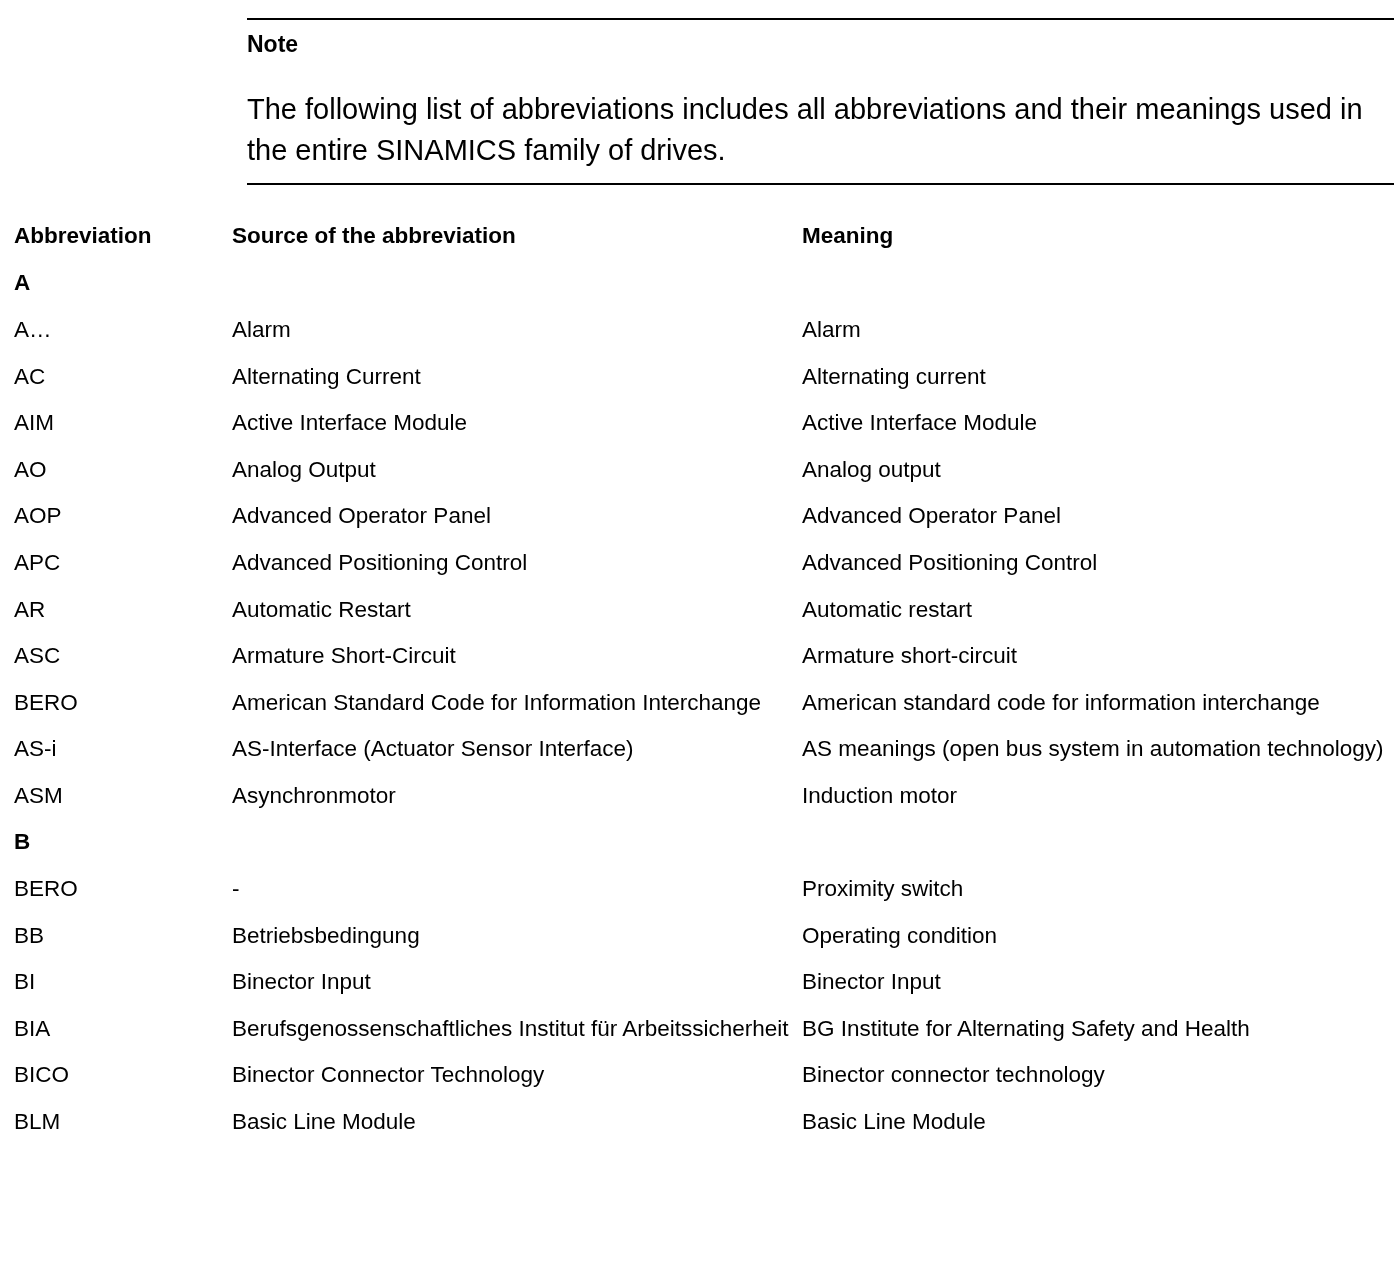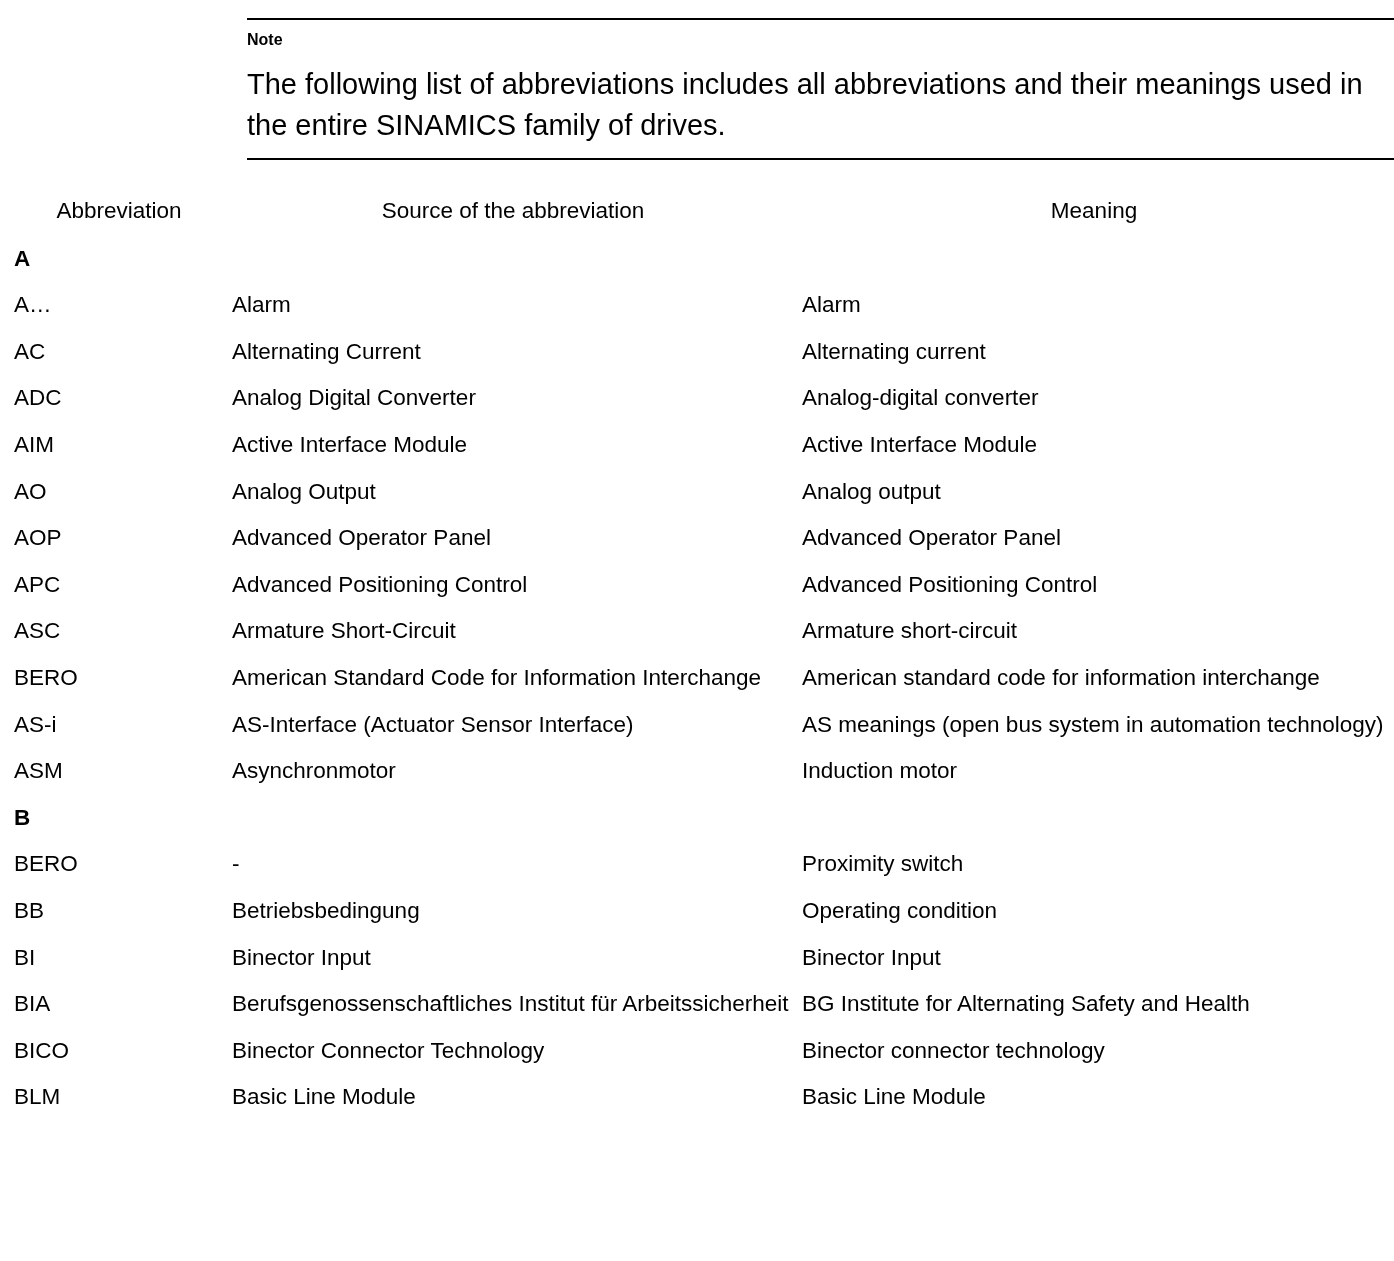--- a/index.html
+++ b/index.html
@@ -25,46 +25,46 @@
   
   .note-box {
     margin-left: 247px;
     margin-right: 0px;
     margin-top: 18px;
     border-top: 2px solid #000;
     border-bottom: 2px solid #000;
     padding: 10px 0 12px 0;
   }
   .note-title {
-    font-size: 16px;
+    font-size: 23px;
     font-weight: bold;
     line-height: 1.25;
-    margin-bottom: 14px;
+    margin-bottom: 30px;
   }
   .note-text {
     font-size: 29px;
     line-height: 1.42;
     max-width: 1120px;
   }
 
   
   .abbrev-table {
     width: 1394px;
     border-collapse: collapse;
     margin-top: 36px;
     table-layout: fixed;
   }
   .abbrev-table col.c1 { width: 232px; }
   .abbrev-table col.c2 { width: 570px; }
   .abbrev-table col.c3 { width: 592px; }
 
   .abbrev-table th {
-    text-align: center;
+    text-align: left;
     font-size: 22.5px;
-    font-weight: normal;
+    font-weight: bold;
     padding: 0 8px 18px 0;
     vertical-align: top;
     line-height: 1.3;
     margin-top: 44px;
   }
   .abbrev-table td {
     text-align: left;
     font-size: 22.5px;
     font-weight: normal;
     padding: 0 10px 16px 0;
@@ -121,43 +121,43 @@
           <td class="col-abbr">A…</td>
           <td class="col-source">Alarm</td>
           <td class="col-meaning">Alarm</td>
         </tr>
         <tr class="entry-row">
           <td class="col-abbr">AC</td>
           <td class="col-source">Alternating Current</td>
           <td class="col-meaning">Alternating current</td>
         </tr>
         <tr class="entry-row">
-          <td class="col-abbr">ADC</td>
-          <td class="col-source">Analog Digital Converter</td>
-          <td class="col-meaning">Analog-digital converter</td>
-        </tr>
-        <tr class="entry-row">
           <td class="col-abbr">AIM</td>
           <td class="col-source">Active Interface Module</td>
           <td class="col-meaning">Active Interface Module</td>
         </tr>
         <tr class="entry-row">
           <td class="col-abbr">AO</td>
           <td class="col-source">Analog Output</td>
           <td class="col-meaning">Analog output</td>
         </tr>
         <tr class="entry-row">
           <td class="col-abbr">AOP</td>
           <td class="col-source">Advanced Operator Panel</td>
           <td class="col-meaning">Advanced Operator Panel</td>
         </tr>
         <tr class="entry-row">
           <td class="col-abbr">APC</td>
           <td class="col-source">Advanced Positioning Control</td>
           <td class="col-meaning">Advanced Positioning Control</td>
+        </tr>
+        <tr class="entry-row">
+          <td class="col-abbr">AR</td>
+          <td class="col-source">Automatic Restart</td>
+          <td class="col-meaning">Automatic restart</td>
         </tr>
         <tr class="entry-row">
           <td class="col-abbr">ASC</td>
           <td class="col-source">Armature Short-Circuit</td>
           <td class="col-meaning">Armature short-circuit</td>
         </tr>
         <tr class="entry-row">
           <td class="col-abbr">BERO</td>
           <td class="col-source">American Standard Code for Information Interchange</td>
           <td class="col-meaning">American standard code for information interchange</td>

